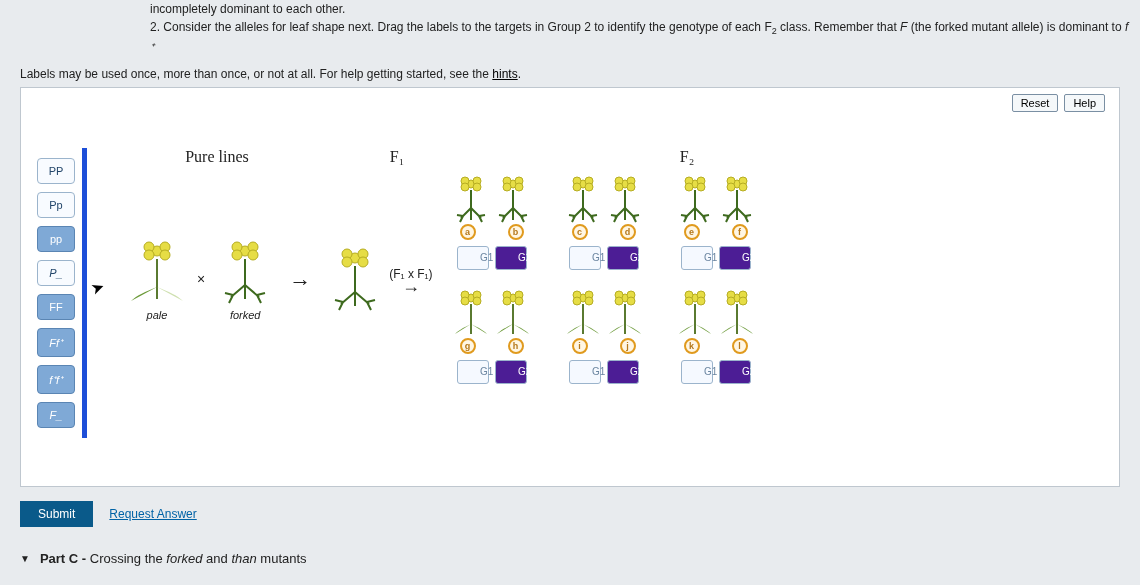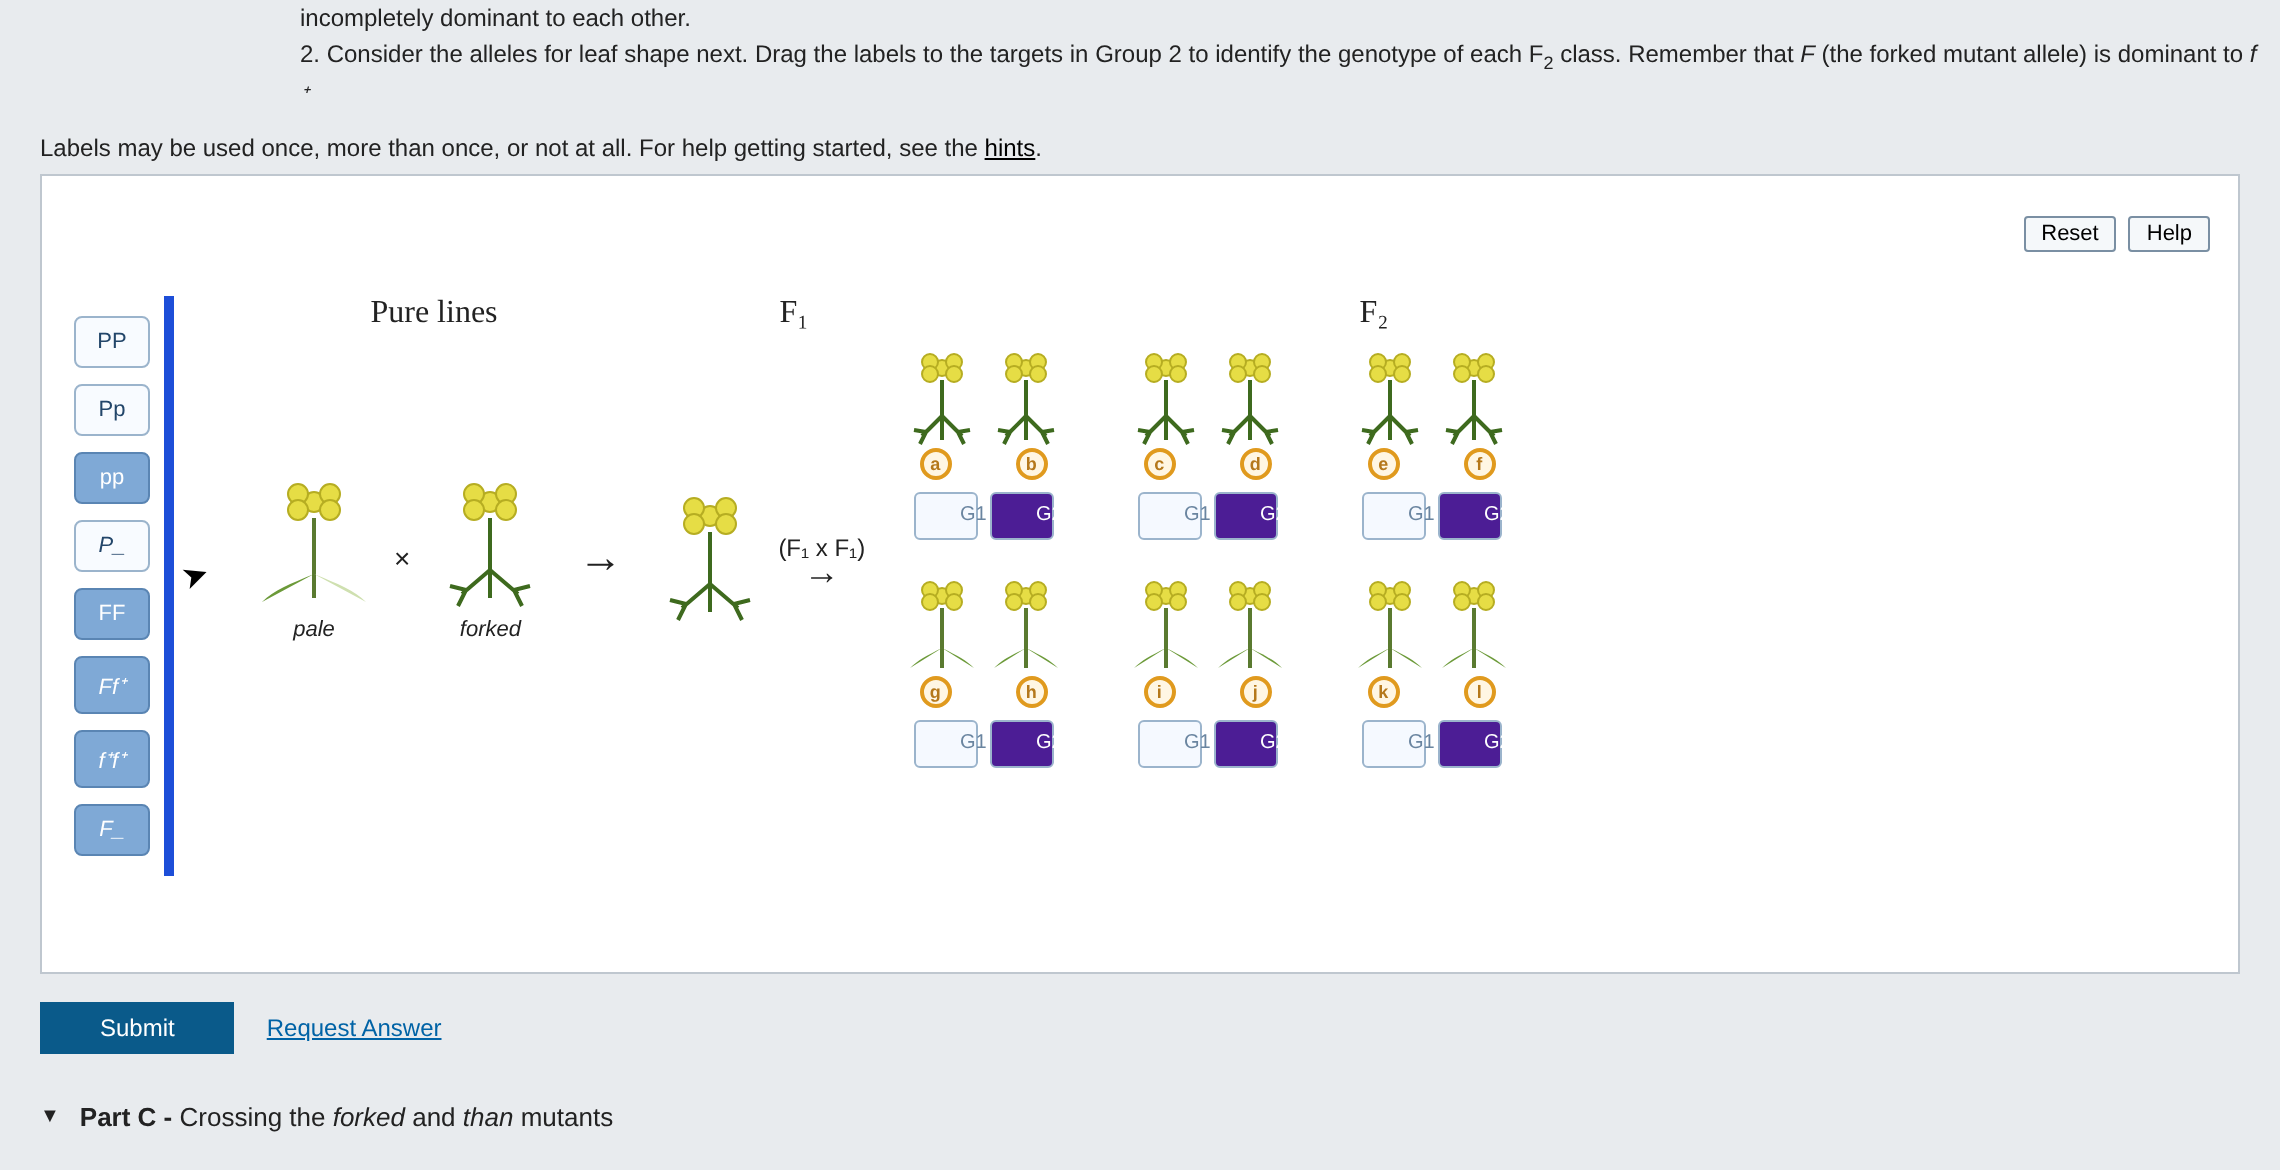--- a/index.html
+++ b/index.html
@@ -29,21 +29,21 @@
   .panel {
     border: 1px solid #bfc7cf;
     background: #fff;
     margin: 0 10px;
     position: relative;
     padding: 60px 20px 30px 20px;
     min-height: 400px;
   }
   .top-btns {
     position: absolute;
-    top: 20px; right: 14px;
+    top: 6px; right: 14px;
     display: flex; gap: 6px;
   }
   .btn-small {
     border: 1px solid #7a8fa3;
     background: #f5f8fa;
     font-size: 11px;
     padding: 2px 8px;
     border-radius: 2px;
     cursor: pointer;
   }
@@ -133,21 +133,21 @@
   .footer-bar {
     margin: 14px 10px 0 10px;
     display: flex;
     align-items: center;
     gap: 16px;
   }
   .submit-btn {
     background: #0a5a8a;
     color: #fff;
     border: none;
-    padding: 6px 30px;
+    padding: 6px 18px;
     font-size: 12px;
     cursor: pointer;
   }
   .req-link { color: #0063a6; font-size: 12px; text-decoration: underline; cursor: pointer; }
   .part-c {
     margin: 24px 10px 0 10px;
     font-size: 13px;
     display: flex;
     align-items: center;
     gap: 10px;

